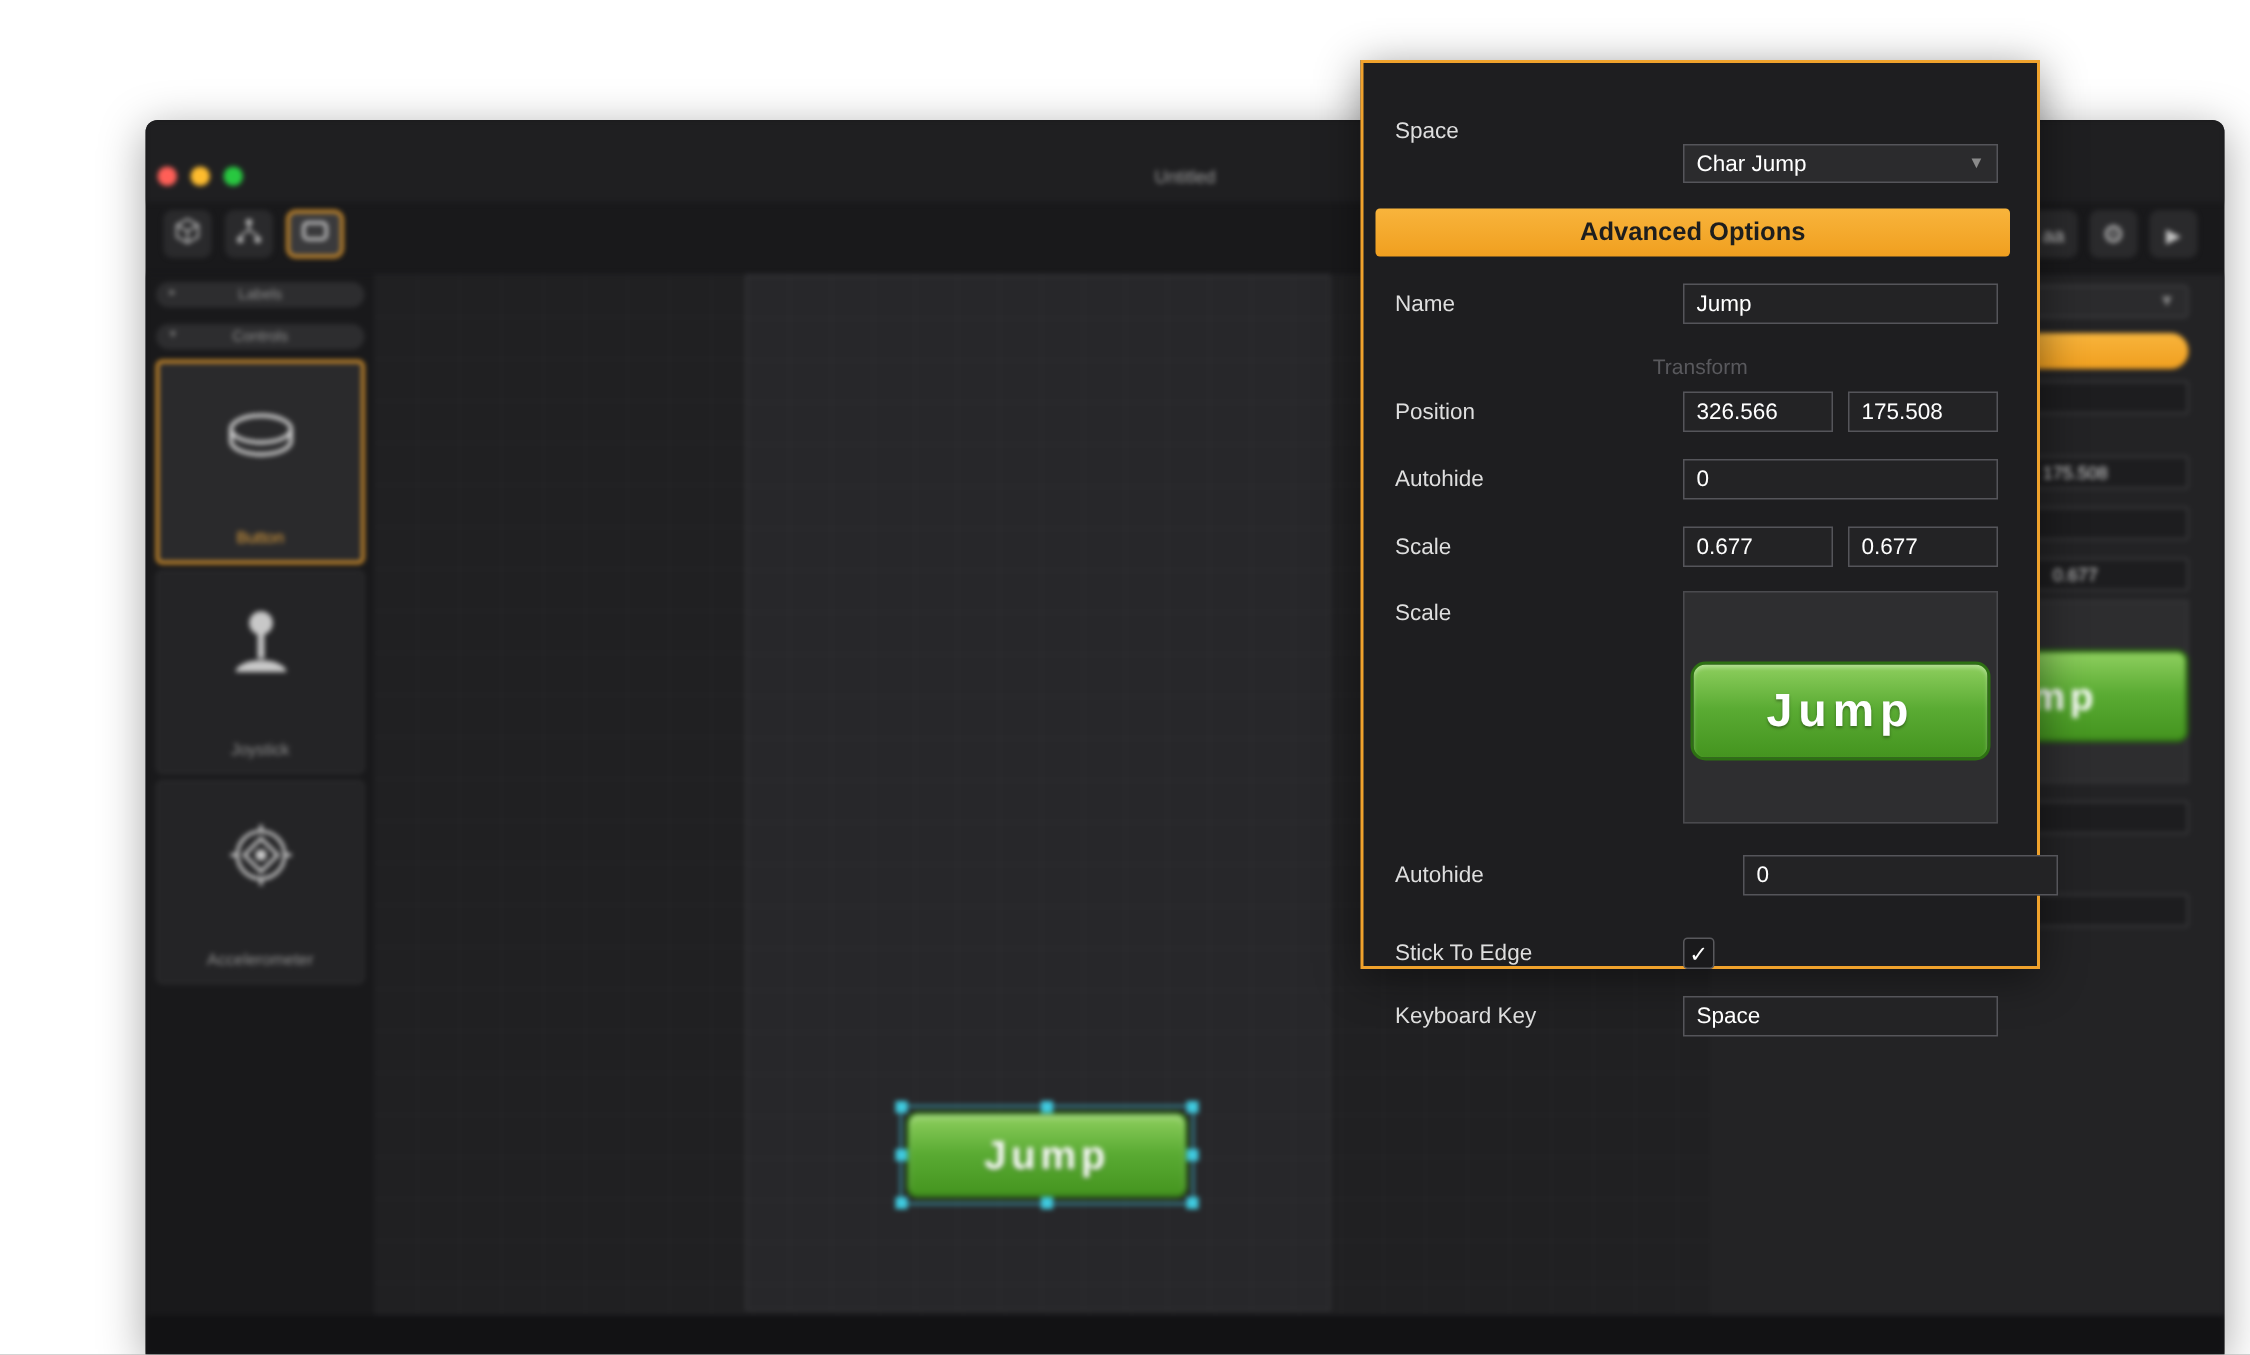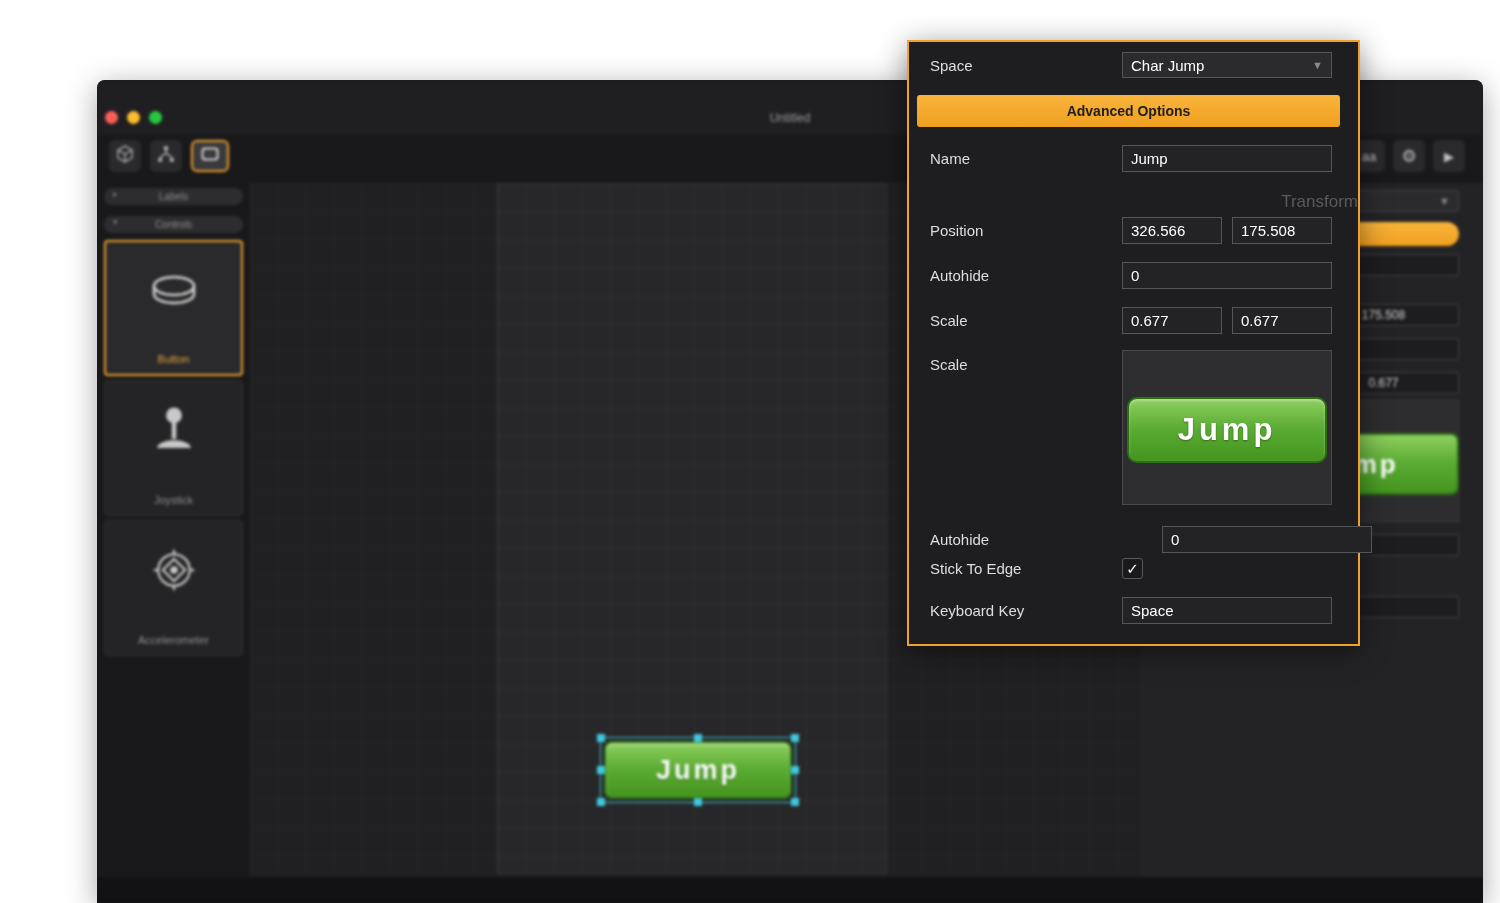--- a/index.html
+++ b/index.html
@@ -95,40 +95,40 @@
   .irow { display:flex; align-items:center; padding-left:21px; padding-right:26px; }
   .ilabel { width:192px; flex:none; color:#dedede; font-size:15px; }
   .ictrl { width:210px; flex:none; position:relative; }
   .ictrl.pair { display:flex; gap:10px; }
   .field { height:27px; width:100%; background:#232325; border:1px solid #55555a;
     color:#fff; font-size:15px; padding:0 8px; outline:none;
     font-family:"Liberation Sans","DejaVu Sans",sans-serif; }
   .field.half { width:100px; }
   .dropdown { height:26px; background:#2b2b2d; border:1px solid #55555a;
     display:flex; align-items:center; justify-content:space-between; padding:0 8px;
-    color:#fff; font-size:15px; cursor:pointer; }
+    color:#fff; font-size:15px; cursor:pointer;margin-top:44px; }
   .caret { color:#8a8a8a; font-size:11px; }
   .advanced-btn { display:block; margin:17px 18px 0 8px; width:423px; height:32px;
     background:linear-gradient(180deg,#f8b43c,#f09f1f); border:none; border-radius:3px;
-    color:#1e1e1e; font-size:14px; font-weight:bold; cursor:pointer;
+    color:#1e1e1e; font-size:17px; font-weight:bold; cursor:pointer;
     font-family:"Liberation Sans","DejaVu Sans",sans-serif; }
-  .transform-hd { margin-top:20px; height:16px; text-align:right; color:#59595d; font-size:17px; }
+  .transform-hd { margin-top:20px; height:16px; text-align:center; color:#59595d; font-size:14px; }
   .well { width:210px; height:155px; background:#2e2e30; border:1px solid #4a4a4e; position:relative; }
   .well-jump { position:absolute; left:4px; right:4px; top:46px; height:66px;
     border-radius:10px; border:2px solid #2d7013;
     background:linear-gradient(180deg,#8ecf5e 0%,#5aab33 48%,#44941f 100%);
     box-shadow:inset 0 2px 3px rgba(255,255,255,.35);
     color:#fff; font-weight:bold; font-size:31px; letter-spacing:4px;
     display:flex; align-items:center; justify-content:center;
     text-shadow:0 1px 2px rgba(0,0,0,.35); }
   .checkbox { width:21px; height:21px; background:#1a1a1c; border:1px solid #59595d;
     border-radius:3px; color:#fff; font-size:15px; font-weight:bold;
     display:flex; align-items:center; justify-content:center; cursor:pointer; }
   .mt10{margin-top:10px;} .mt11{margin-top:18px;} .mt9{margin-top:9px;} .mt16{margin-top:16px;}
-  .mt18{margin-top:18px;} .mt19{margin-top:5px;} .mt21{margin-top:21px;gap:40px;}
+  .mt18{margin-top:18px;} .mt19{margin-top:28px;} .mt21{margin-top:21px;gap:40px;}
   .img-row { align-items:flex-start; } .img-row .ilabel { padding-top:6px; }
 </style>
 </head>
 <body>
 
 <div class="screen">
 
   <div class="window">
     <div class="win-content">
 

